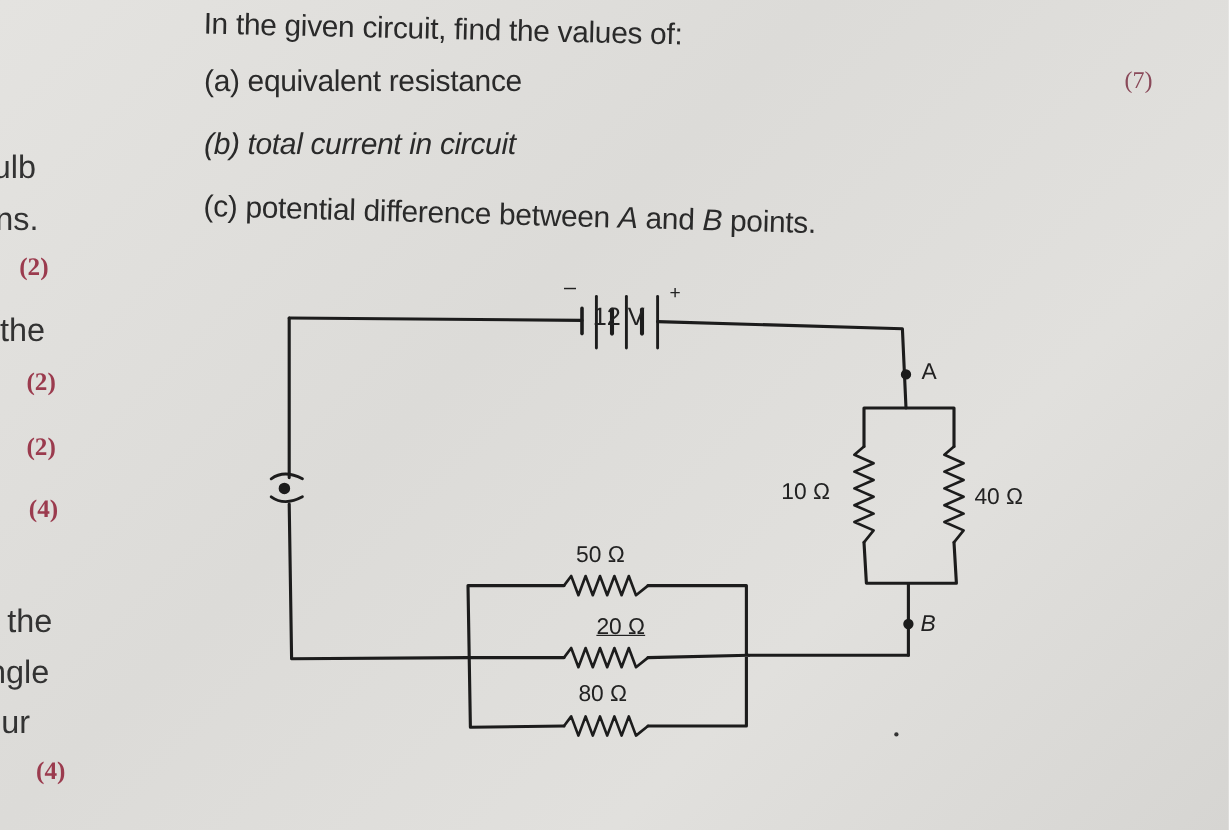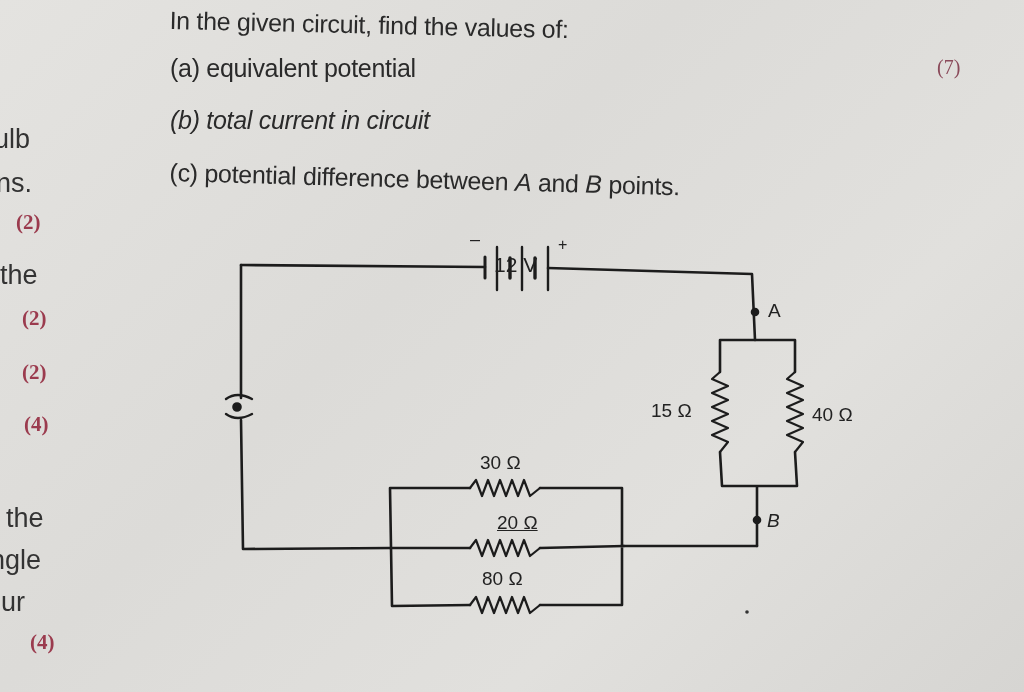--- a/index.html
+++ b/index.html
@@ -18,21 +18,21 @@
   .it { font-style:italic; }
   svg { position:absolute; left:0; top:0; }
 </style>
 </head>
 <body>
 
 <div class="abs q-text" style="left:170px; top:6px; transform:rotate(1.3deg); transform-origin:left top;">In the given circuit, find the values of:</div>
 
 <div class="abs q-text" style="left:170px; top:54px;">
   <span>(a)</span>
-  <span>equivalent potential</span>
+  <span>equivalent resistance</span>
 </div>
 
 <div class="abs q-text" style="left:170px; top:106px;font-style:italic;">
   <span>(b)</span>
   <span>total current in circuit</span>
 </div>
 
 <div class="abs q-text" style="left:170px; top:158px; transform:rotate(1.6deg); transform-origin:left top;">
   <span>(c)</span>
   <span>potential difference between </span><span class="it">A</span><span> and </span><span class="it">B</span><span> points.</span>
@@ -94,17 +94,17 @@
   <path d="M470 605 L476 597 L482 613 L488 597 L494 613 L500 597 L506 613 L512 597 L518 613 L524 597 L530 613 L540 605" stroke-width="2.2"></path>
 
   <circle cx="747" cy="612" r="1.8" fill="#333" stroke="none"></circle>
 </svg>
 
 <div class="abs circuit-label" style="left:494px; top:221px; font-size:21px;margin-top:32px;">12 V</div>
 <div class="abs circuit-label" style="left:470px; top:229px; font-size:18px;">–</div>
 <div class="abs circuit-label" style="left:558px; top:236px; font-size:16px;">+</div>
 <div class="abs circuit-label" style="left:768px; top:300px;">A</div>
 <div class="abs circuit-label it" style="left:767px; top:510px;">B</div>
-<div class="abs circuit-label" style="left:651px; top:400px;">15 Ω</div>
+<div class="abs circuit-label" style="left:651px; top:400px;">10 Ω</div>
 <div class="abs circuit-label" style="left:812px; top:404px;">40 Ω</div>
-<div class="abs circuit-label" style="left:480px; top:452px;">30 Ω</div>
+<div class="abs circuit-label" style="left:480px; top:452px;">50 Ω</div>
 <div class="abs circuit-label" style="left:497px; top:512px;text-decoration:underline;">20 Ω</div>
 <div class="abs circuit-label" style="left:482px; top:568px;">80 Ω</div>
 
 </body></html>

